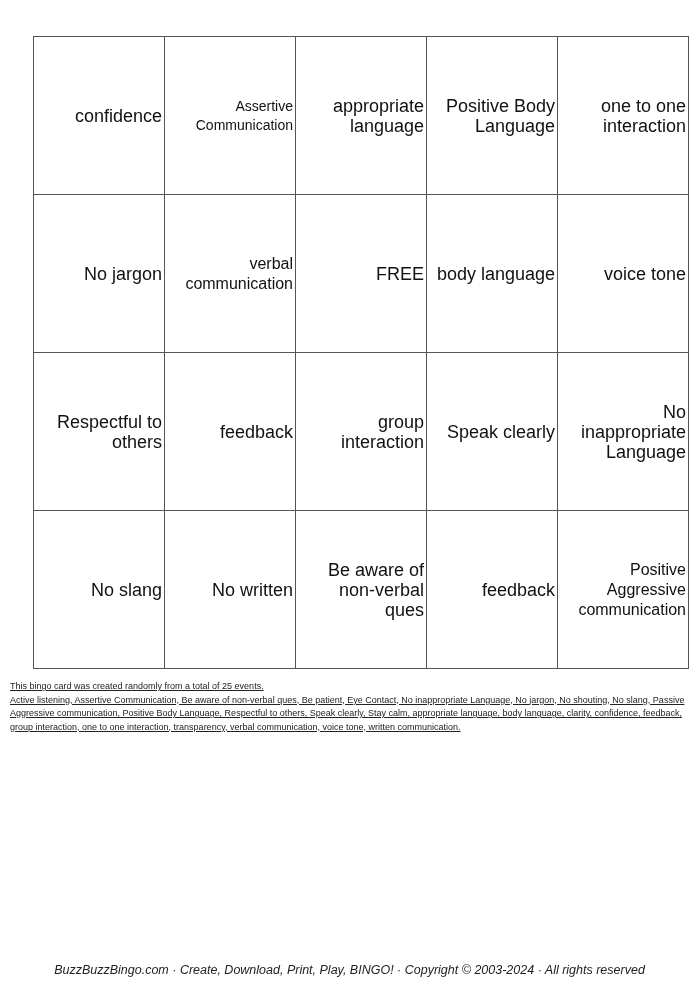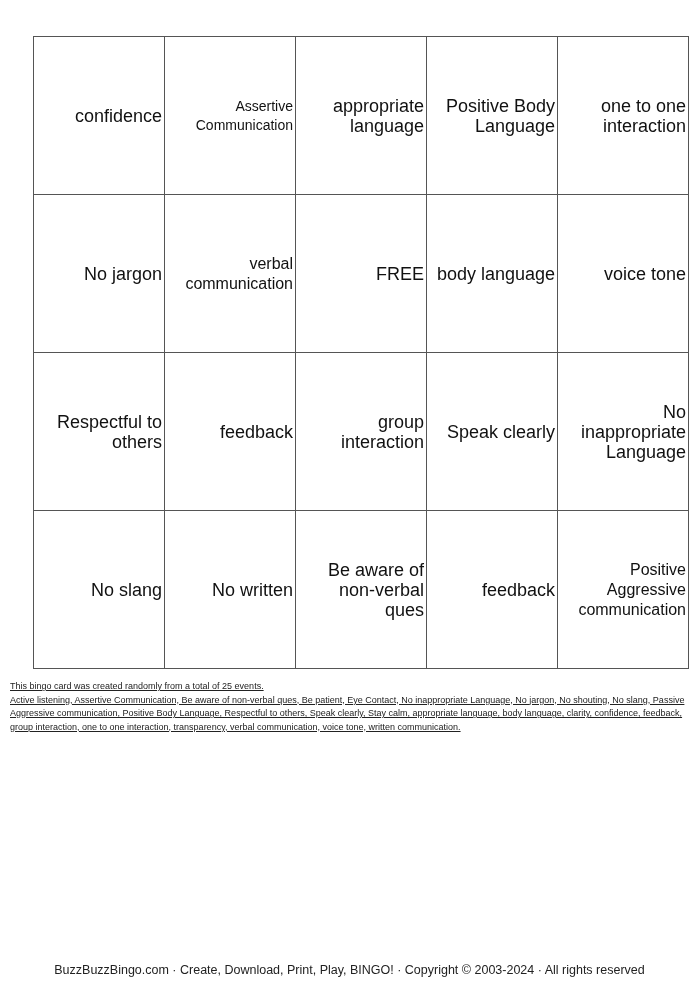--- a/index.html
+++ b/index.html
@@ -2,21 +2,21 @@
 <html><head>
 <meta charset="utf-8">
 <style>
   html, body { margin:0; padding:0; background:#fff; }
   body { width:699px; height:989px; position:relative; font-family:"Liberation Sans", sans-serif; color:#111; }
   .grid { position:absolute; left:33px; top:36px; width:633px; height:633px; border-collapse:collapse; table-layout:fixed; }
   .grid td { border:1px solid #555; width:126px; height:126px; text-align:right; vertical-align:middle; font-size:18px; line-height:20px; padding:0 2px; }
   .grid td.small { font-size:14px; line-height:19px;margin-left:12px; }
   .grid td.mid { font-size:16px; line-height:20px; }
   .note { position:absolute; left:10px; top:680px; width:685px; font-size:9px; line-height:13.5px; color:#222;text-decoration:underline; }
-  .footer { position:absolute; left:0; top:963px; width:699px; text-align:center; font-size:12.5px; color:#222; }
+  .footer { position:absolute; left:0; top:963px; width:699px; text-align:center; font-size:12.5px; color:#222;font-style:italic; }
 </style>
 </head>
 <body>
 
 <table class="grid">
   <tbody>
       <tr>
     <td>confidence</td>
     <td class="small">Assertive Communication</td>
     <td>appropriate language</td>

